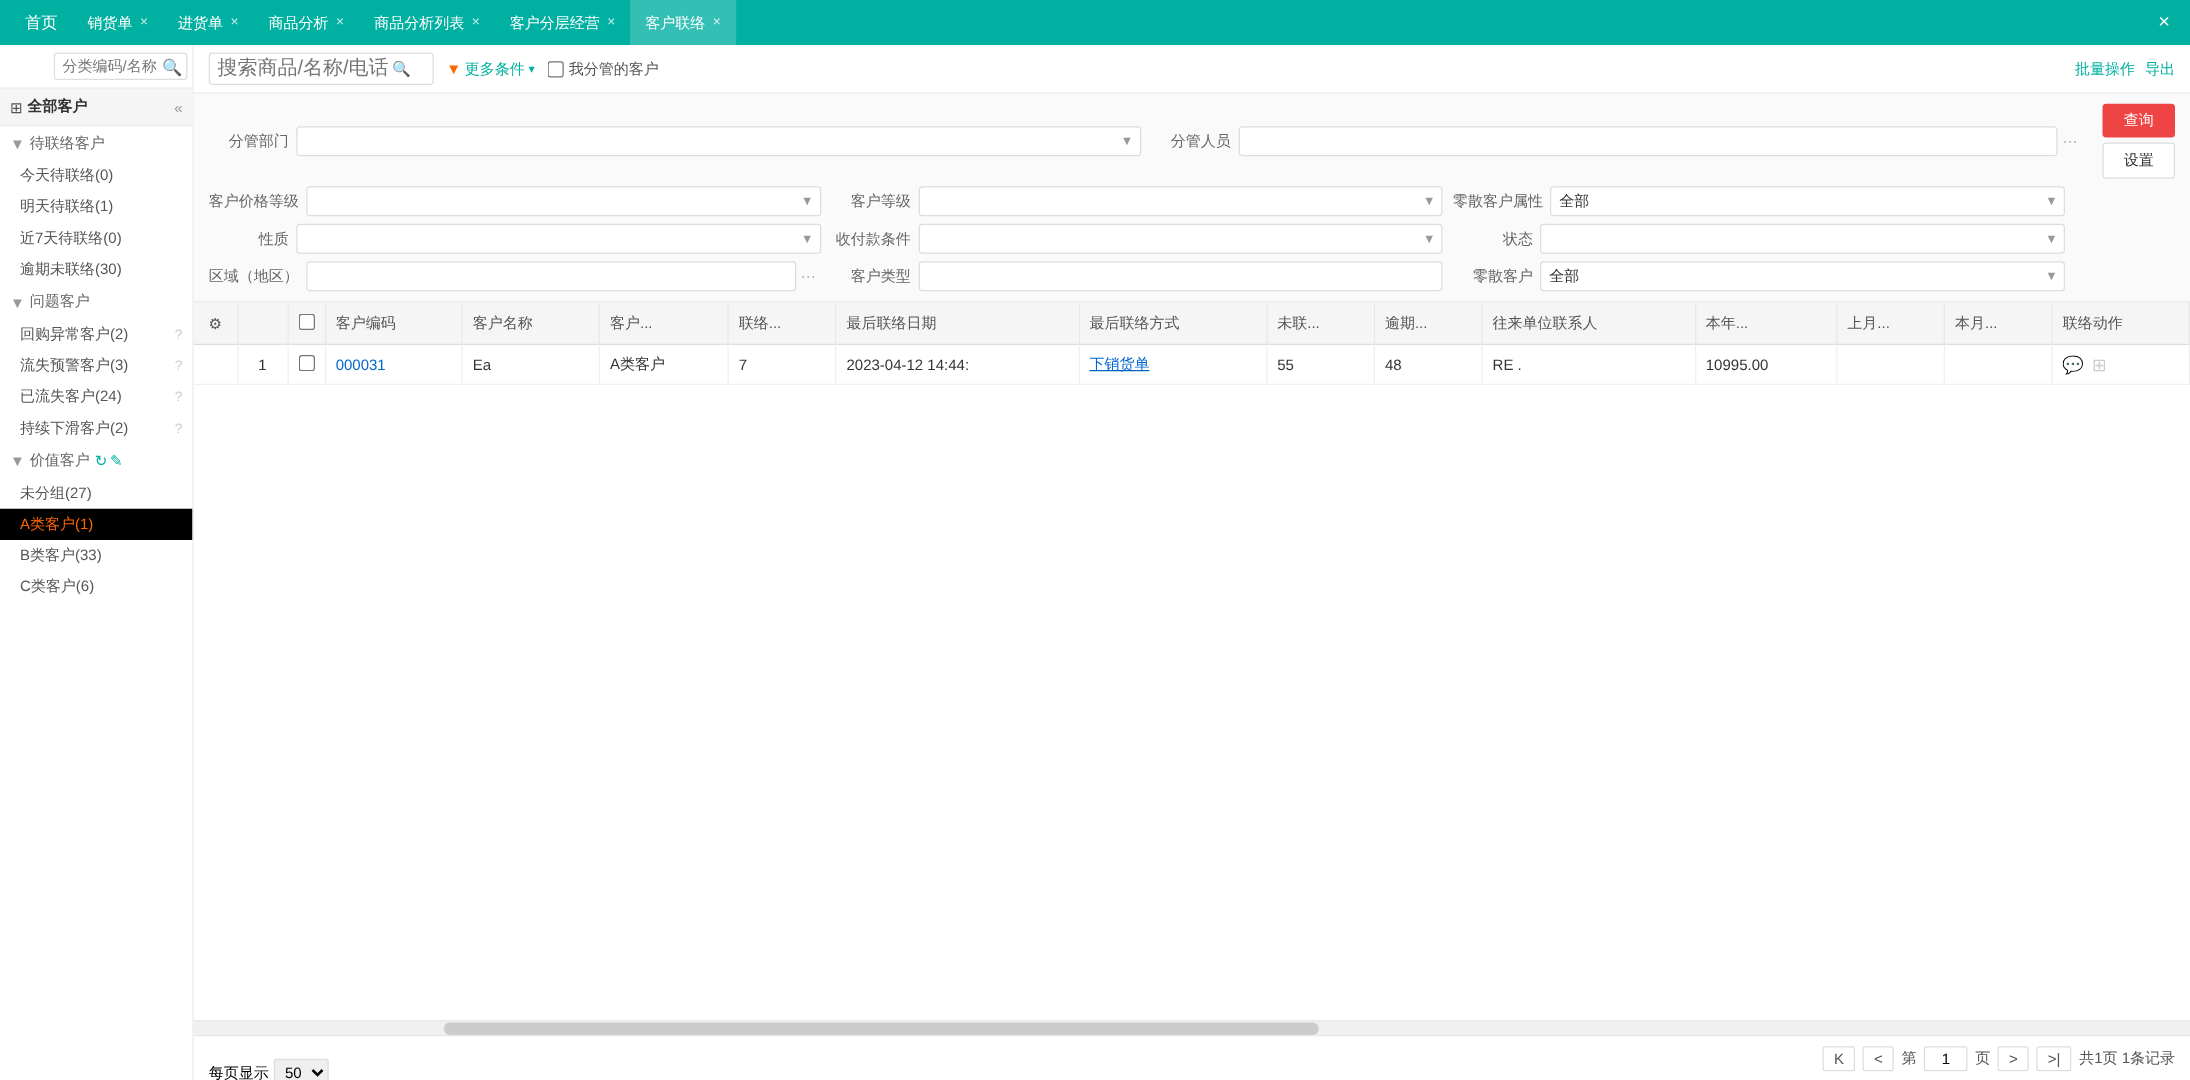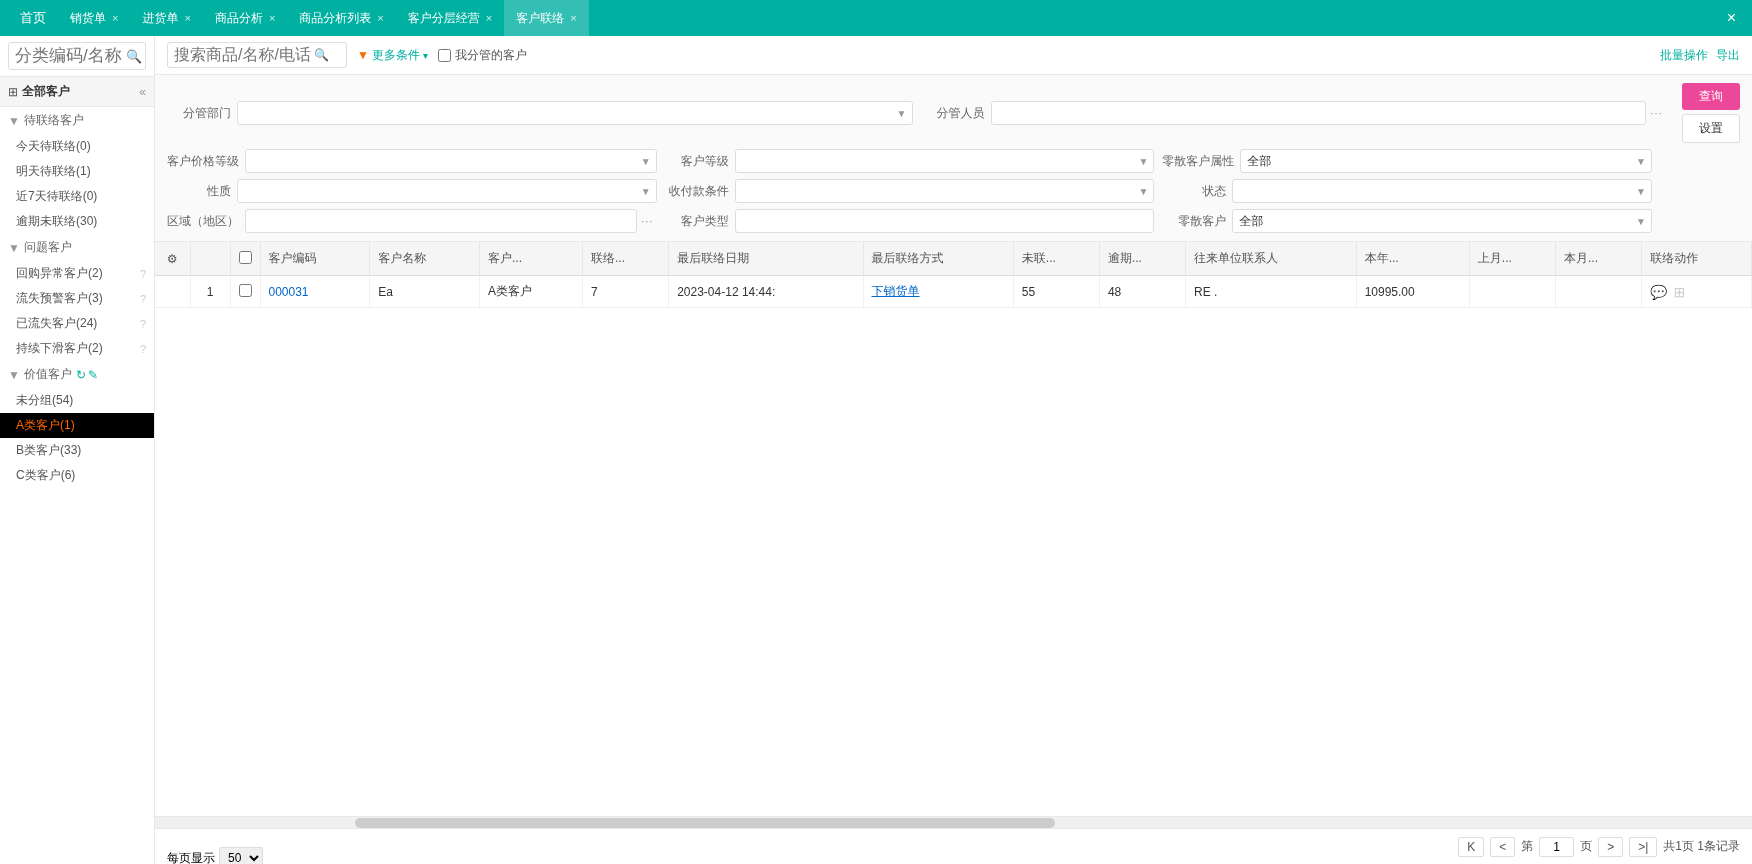--- a/index.html
+++ b/index.html
@@ -57,23 +57,24 @@
       padding: 6px 8px;
       border-bottom: 1px solid #e8e8e8;
       display: flex;
       align-items: center;
     }
     .sidebar-search input {
       border: 1px solid #ddd;
       border-radius: 3px;
       padding: 3px 6px;
       width: 100%;
-      font-size: 17px;
+      font-size: 12px;
       color: #999;
       outline: none;
+      margin-left: 35px;
     }
     .sidebar-search .search-icon {
       margin-left: -20px;
       color: #00b0a0;
       font-size: 13px;
       cursor: pointer;
     }
     .sidebar-header {
       display: flex;
       align-items: center;
@@ -232,21 +233,21 @@
       cursor: pointer;
       padding: 0 4px;
     }
     .filter-action-btns {
       display: flex;
       flex-direction: column;
       gap: 4px;
       margin-left: 8px;
     }
     .btn-primary {
-      background: #ec4899;
+      background: #ef4444;
       color: white;
       border: none;
       border-radius: 3px;
       padding: 5px 16px;
       cursor: pointer;
       font-size: 12px;
     }
     .btn-secondary {
       background: white;
       color: #333;
@@ -440,21 +441,21 @@
       <span class="help-icon">?</span>
     </div>
 
     <div class="sidebar-group-title">
       <span class="arrow">▼</span>
       <span>价值客户</span>
       <span style="margin-left:4px; color:#00b0a0; cursor:pointer;">↻</span>
       <span style="margin-left:2px; color:#00b0a0; cursor:pointer;">✎</span>
     </div>
     <div class="sidebar-item">
-      <span>未分组(54)</span>
+      <span>未分组(27)</span>
     </div>
     <div class="sidebar-item active">
       <span>A类客户(1)</span>
     </div>
     <div class="sidebar-item">
       <span>B类客户(33)</span>
     </div>
     <div class="sidebar-item">
       <span>C类客户(6)</span>
     </div>

